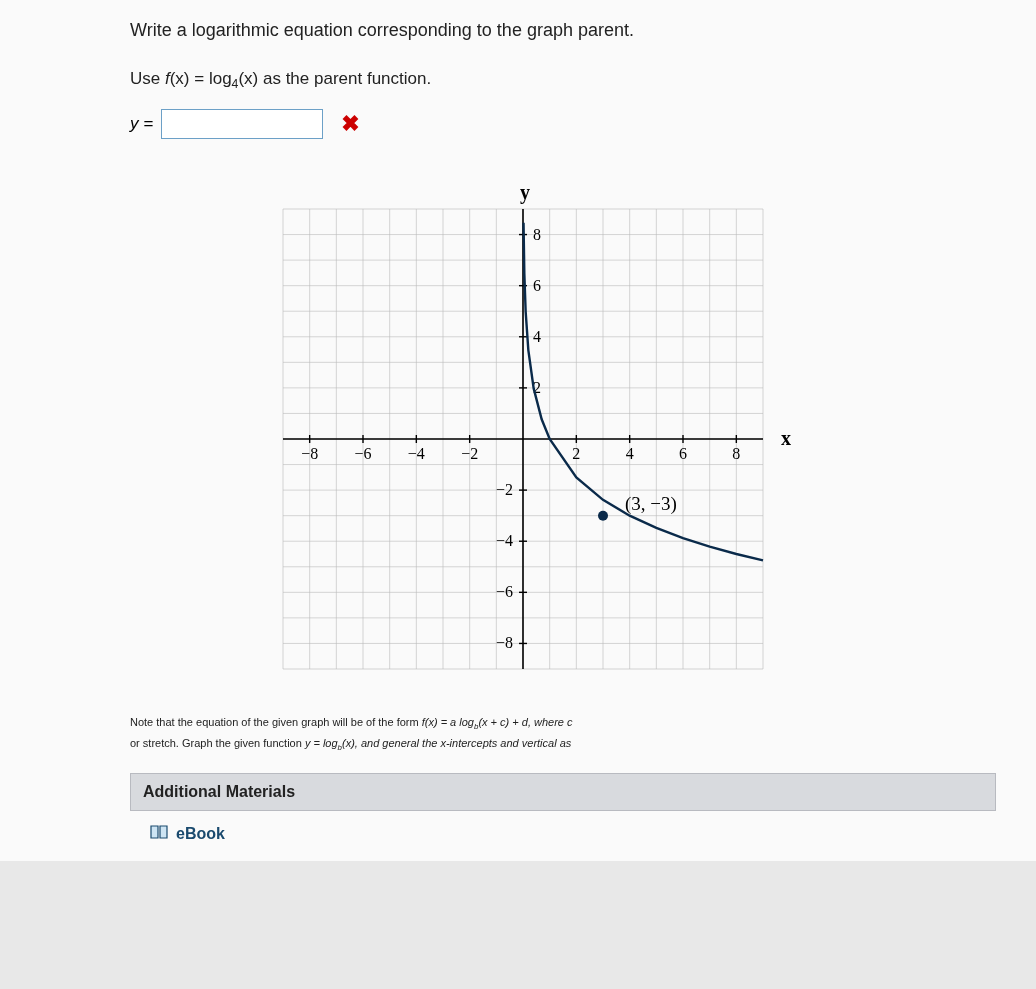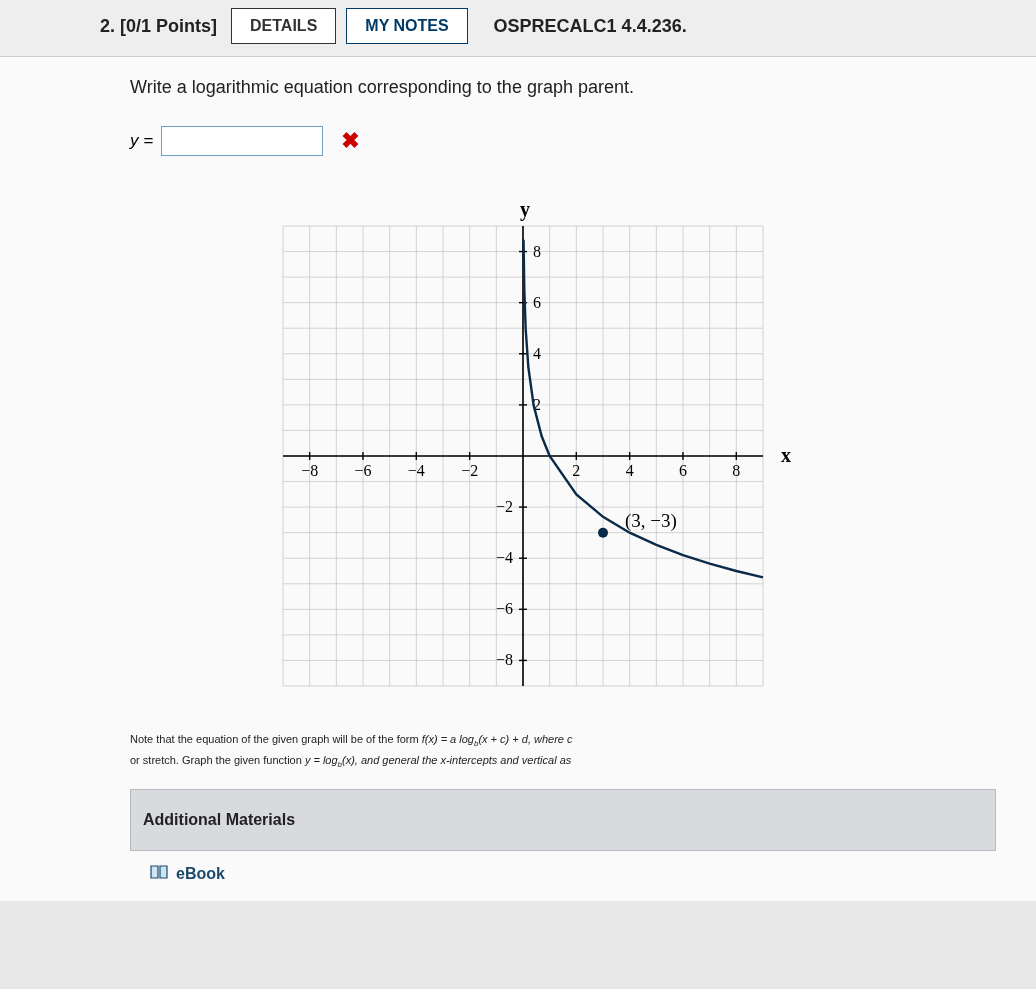--- a/index.html
+++ b/index.html
@@ -16,40 +16,35 @@
     .parent-fn { font-size: 17px; color:#222; margin-bottom: 18px; }
     .parent-fn .ital { font-style: italic; }
     .subscript { font-size: 0.72em; vertical-align: sub; }
     .answer-line { display:flex; align-items:center; margin-bottom: 30px; }
     .ylabel { font-style: italic; font-size: 17px; margin-right: 8px; }
     .answer-input { width: 162px; height: 30px; border: 1px solid #6ca0c7; background:#fff; }
     .wrong-icon { color:#c00; font-weight:bold; font-size: 22px; margin-left: 18px; line-height:1; }
     .chart-wrap { display:flex; justify-content:center; margin: 0 0 8px -80px; }
     .note-text { font-size: 11px; color:#222; line-height: 1.7; padding: 6px 0 12px 0; }
     .note-text .ital { font-style: italic; }
-    .addl-header { background:#d8dade; border:1px solid #b8bac0; padding: 21px 12px; font-weight:bold; font-size:16px; color:#222; margin-top:6px; }
+    .addl-header { background:#d8dade; border:1px solid #b8bac0; padding: 9px 12px; font-weight:bold; font-size:16px; color:#222; margin-top:6px; }
     .ebook-row { padding: 14px 0 18px 20px; display:flex; align-items:flex-start; font-size:16px; color:#1a4a6e; font-weight:bold; }
     .ebook-icon { width:18px; height:14px; margin-right:8px; display:inline-block; }
   </style>
 </head>
 <body>
 
 <div class="page">
-  <div class="header">
-    <span class="qnum">
-      <span>2.</span> <span>[0/1 Points]</span>
-    </span>
-    <button class="btn details">DETAILS</button>
-    <button class="btn notes">MY NOTES</button>
-    <span class="src">OSPRECALC1 4.4.236.</span>
-  </div>
 
   <div class="content">
     <p class="prompt">Write a logarithmic equation corresponding to the graph parent.</p>
 
+    <p class="parent-fn">
+      <span>Use  </span><span class="ital">f</span><span>(x) = log</span><span class="subscript">4</span><span>(x)  as the parent function.</span>
+    </p>
 
     <div class="answer-line">
       <span class="ylabel">y =</span>
       <input type="text" class="answer-input" style="">
       <span class="wrong-icon">✖</span>
     </div>
 
     <div class="chart-wrap">
       <svg id="chart-svg" width="560" height="530">
           <line x1="40" y1="40" x2="40" y2="500" stroke="#bbb" stroke-width="0.6"></line>

